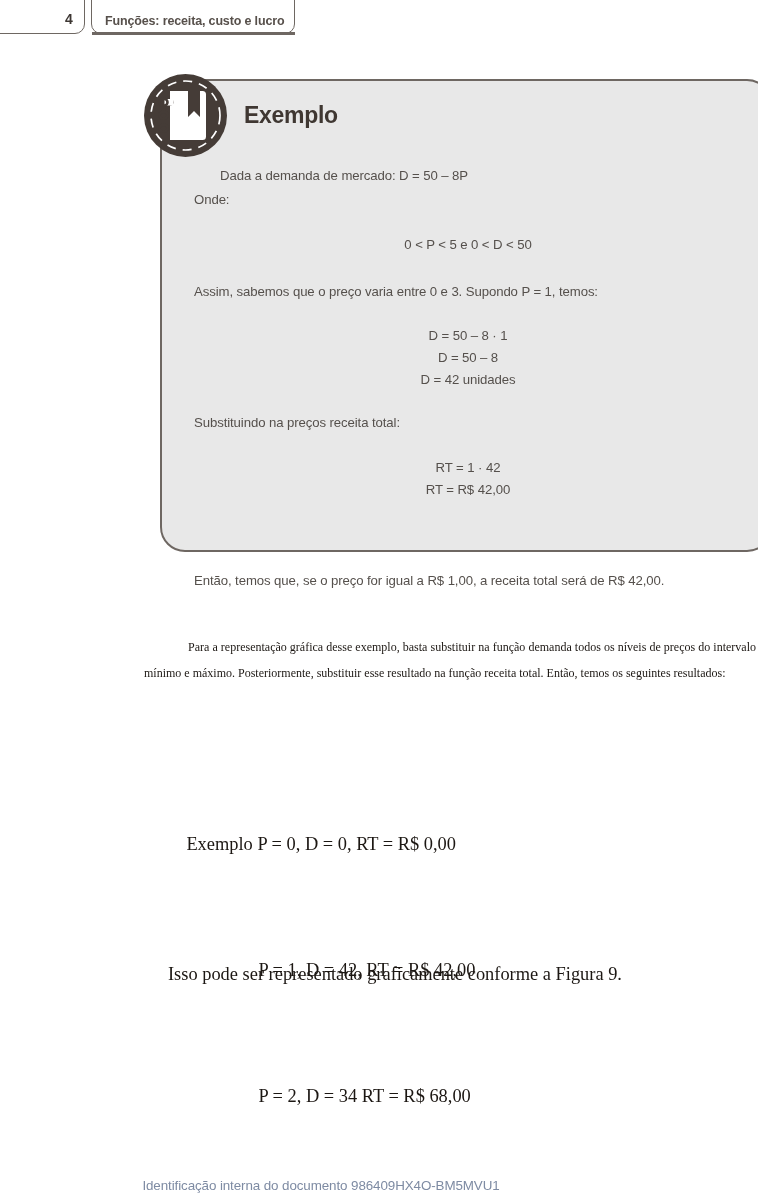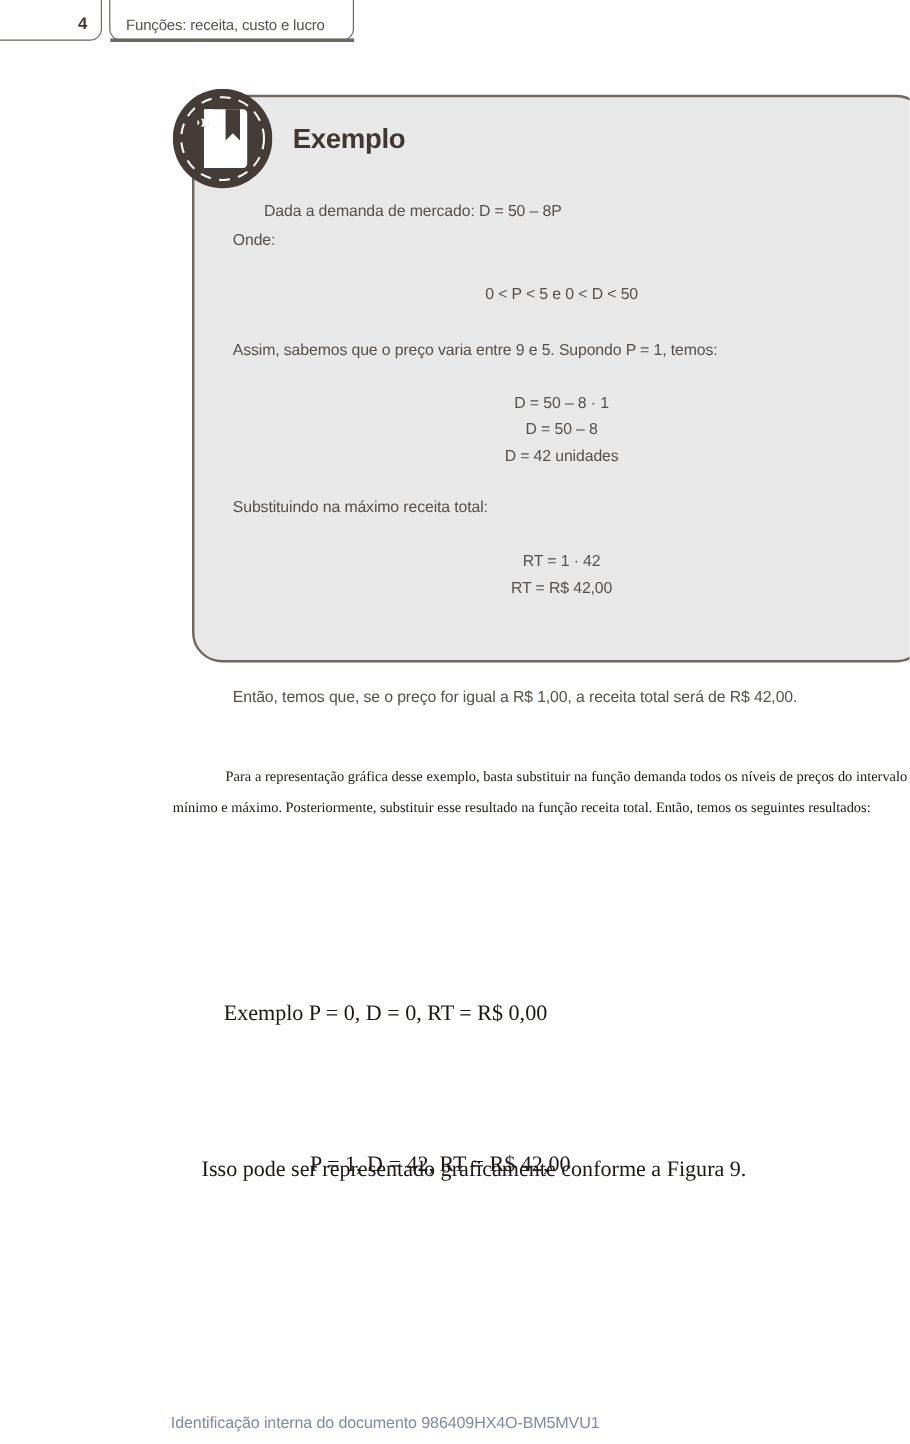--- a/index.html
+++ b/index.html
@@ -65,20 +65,21 @@
   }
   .title-tab .title-text {
     position: absolute;
     left: 13px;
     bottom: 5px;
     white-space: nowrap;
     font-family: "Liberation Sans", sans-serif;
     font-size: 12.5px;
     color: #57504b;
     letter-spacing: -0.15px;
+    font-weight: bold;
   }
 
   
   .example-box {
     position: absolute;
     left: 160px;
     top: 79px;
     width: 612px;
     height: 473px;
     box-sizing: border-box;
@@ -212,41 +213,44 @@
     <rect x="15.5" y="38" width="8" height="6.5" rx="3.25" fill="none" stroke="#453c37" stroke-width="2.6"></rect>
     <rect x="15.5" y="51" width="8" height="6.5" rx="3.25" fill="none" stroke="#453c37" stroke-width="2.6"></rect>
   </svg>
 
   <div class="example-title">Exemplo</div>
 
   <div class="ex-body">
     <div class="ex-line ex-p1">Dada a demanda de mercado: D = 50 – 8P</div>
     <div class="ex-line ex-p2">Onde:</div>
     <div class="ex-eq-center ex-eq1">0 &lt; P &lt; 5 e 0 &lt; D &lt; 50</div>
-    <div class="ex-line ex-p3">Assim, sabemos que o preço varia entre 9 e 5. Supondo P = 1, temos:</div>
+    <div class="ex-line ex-p3">Assim, sabemos que o preço varia entre 0 e 3. Supondo P = 1, temos:</div>
     <div class="ex-eq-center ex-eq2">D = 50 – 8 · 1</div>
     <div class="ex-eq-center ex-eq3">D = 50 – 8</div>
     <div class="ex-eq-center ex-eq4">D = 42 unidades</div>
-    <div class="ex-line ex-p4">Substituindo na máximo receita total:</div>
+    <div class="ex-line ex-p4">Substituindo na preços receita total:</div>
     <div class="ex-eq-center ex-eq5">RT = 1 · 42</div>
     <div class="ex-eq-center ex-eq6">RT = R$ 42,00</div>
     <div class="ex-line ex-p5">Então, temos que, se o preço for igual a R$ 1,00, a receita total será de R$ 42,00.</div>
   </div>
 </div>
 
 <p class="body-para">Para a representação gráfica desse exemplo, basta substituir na função demanda todos os níveis de preços do intervalo mínimo e máximo. Posteriormente, substituir esse resultado na função receita total. Então, temos os seguintes resultados:</p>
 
 <div class="results">
   <span class="row">
     <span>Exemplo </span><span>P = 0, D = 0, RT = R$ 0,00</span>
   </span>
   <span class="row">
     <span class="indent"></span><span>P = 1, D = 42, RT = R$ 42,00</span>
   </span>
   <span class="row">
+    <span class="indent"></span><span>P = 2, D = 34 RT = R$ 68,00</span>
+  </span>
+  <span class="row">
     <span class="indent"></span>
   </span>
   
   
 </div>
 
 <p class="closing-line">Isso pode ser representado graficamente conforme a Figura 9.</p>
 
 <div class="footer-id">Identificação interna do documento 986409HX4O-BM5MVU1</div>
 

